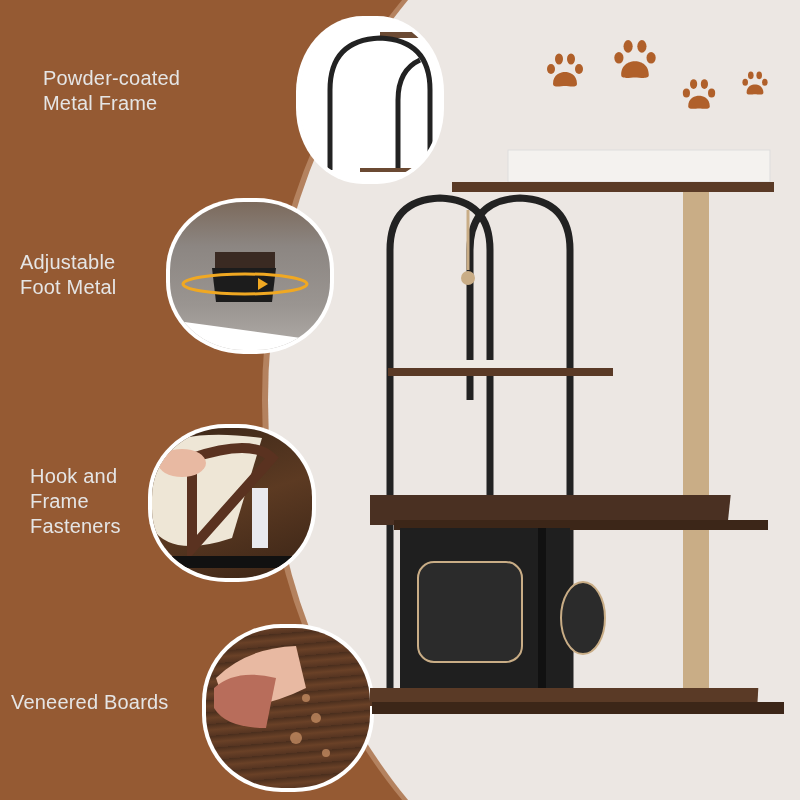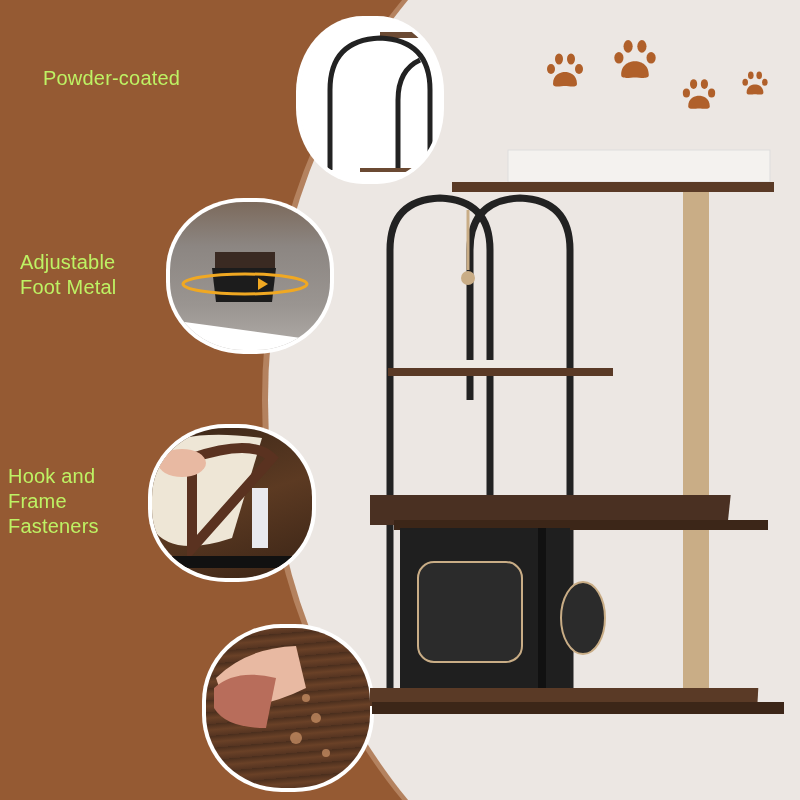--- a/index.html
+++ b/index.html
@@ -1,19 +1,19 @@
 <!DOCTYPE html>
 <html><head>
 <meta charset="utf-8">
 <style>
   html,body{margin:0;padding:0;}
   body{width:800px;height:800px;overflow:hidden;position:relative;background:#955a33;font-family:"Liberation Sans",sans-serif;}
   .bg-left{position:absolute;left:0;top:0;width:800px;height:800px;background:#955a33;}
   .bg-right{position:absolute;left:268px;top:-200px;width:1100px;height:1200px;border-radius:50%;background:#ece7e3;box-shadow:-6px 0 0 0 #b4825f;}
-  .label{position:absolute;color:#bef264;font-size:20px;line-height:25px;letter-spacing:0.2px;}
+  .label{position:absolute;color:#e5e5e5;font-size:20px;line-height:25px;letter-spacing:0.2px;}
   .bubble{position:absolute;background:#fff;border-radius:50%;overflow:hidden;box-shadow:0 0 0 4px #fff;}
   .bubble-inner{position:absolute;inset:0;}
   .paw{position:absolute;}
   .tree{position:absolute;}
 </style>
 </head>
 <body>
 
 <div class="bg-left"></div>
 <div class="bg-right"></div>
@@ -50,31 +50,33 @@
       <ellipse cx="6" cy="19" rx="4" ry="5"></ellipse>
       <ellipse cx="14" cy="9" rx="4" ry="5.5"></ellipse>
       <ellipse cx="26" cy="9" rx="4" ry="5.5"></ellipse>
       <ellipse cx="34" cy="19" rx="4" ry="5"></ellipse>
       <path d="M8 34 C8 24 16 22 20 22 C24 22 32 24 32 34 C32 38 24 36 20 36 C16 36 8 38 8 34Z"></path>
     </g>
 </svg>
 
 <div class="label" style="left:43px;top:66px;">
   <div>Powder-coated</div>
+  <div>Metal Frame</div>
 </div>
 <div class="label" style="left:20px;top:250px;">
   <div>Adjustable</div>
   <div>Foot Metal</div>
 </div>
-<div class="label" style="left:8px;top:464px;">
+<div class="label" style="left:30px;top:464px;">
   <div>Hook and</div>
   <div>Frame</div>
   <div>Fasteners</div>
 </div>
 <div class="label" style="left:11px;top:690px;">
+  <div>Veneered Boards</div>
 </div>
 
 <div class="bubble" style="left:300px;top:20px;width:140px;height:160px;border-radius:45%;">
   <svg width="140" height="160" viewBox="0 0 140 160">
     <rect x="80" y="12" width="50" height="6" fill="#6b4a33"></rect>
     <path d="M30 150 V70 Q30 20 80 18 Q130 20 130 70 V150" fill="none" stroke="#222" stroke-width="5"></path>
     <path d="M98 150 V80 Q98 50 120 40" fill="none" stroke="#222" stroke-width="5"></path>
     <rect x="60" y="148" width="80" height="4" fill="#6b4a33"></rect>
   </svg>
 </div>

